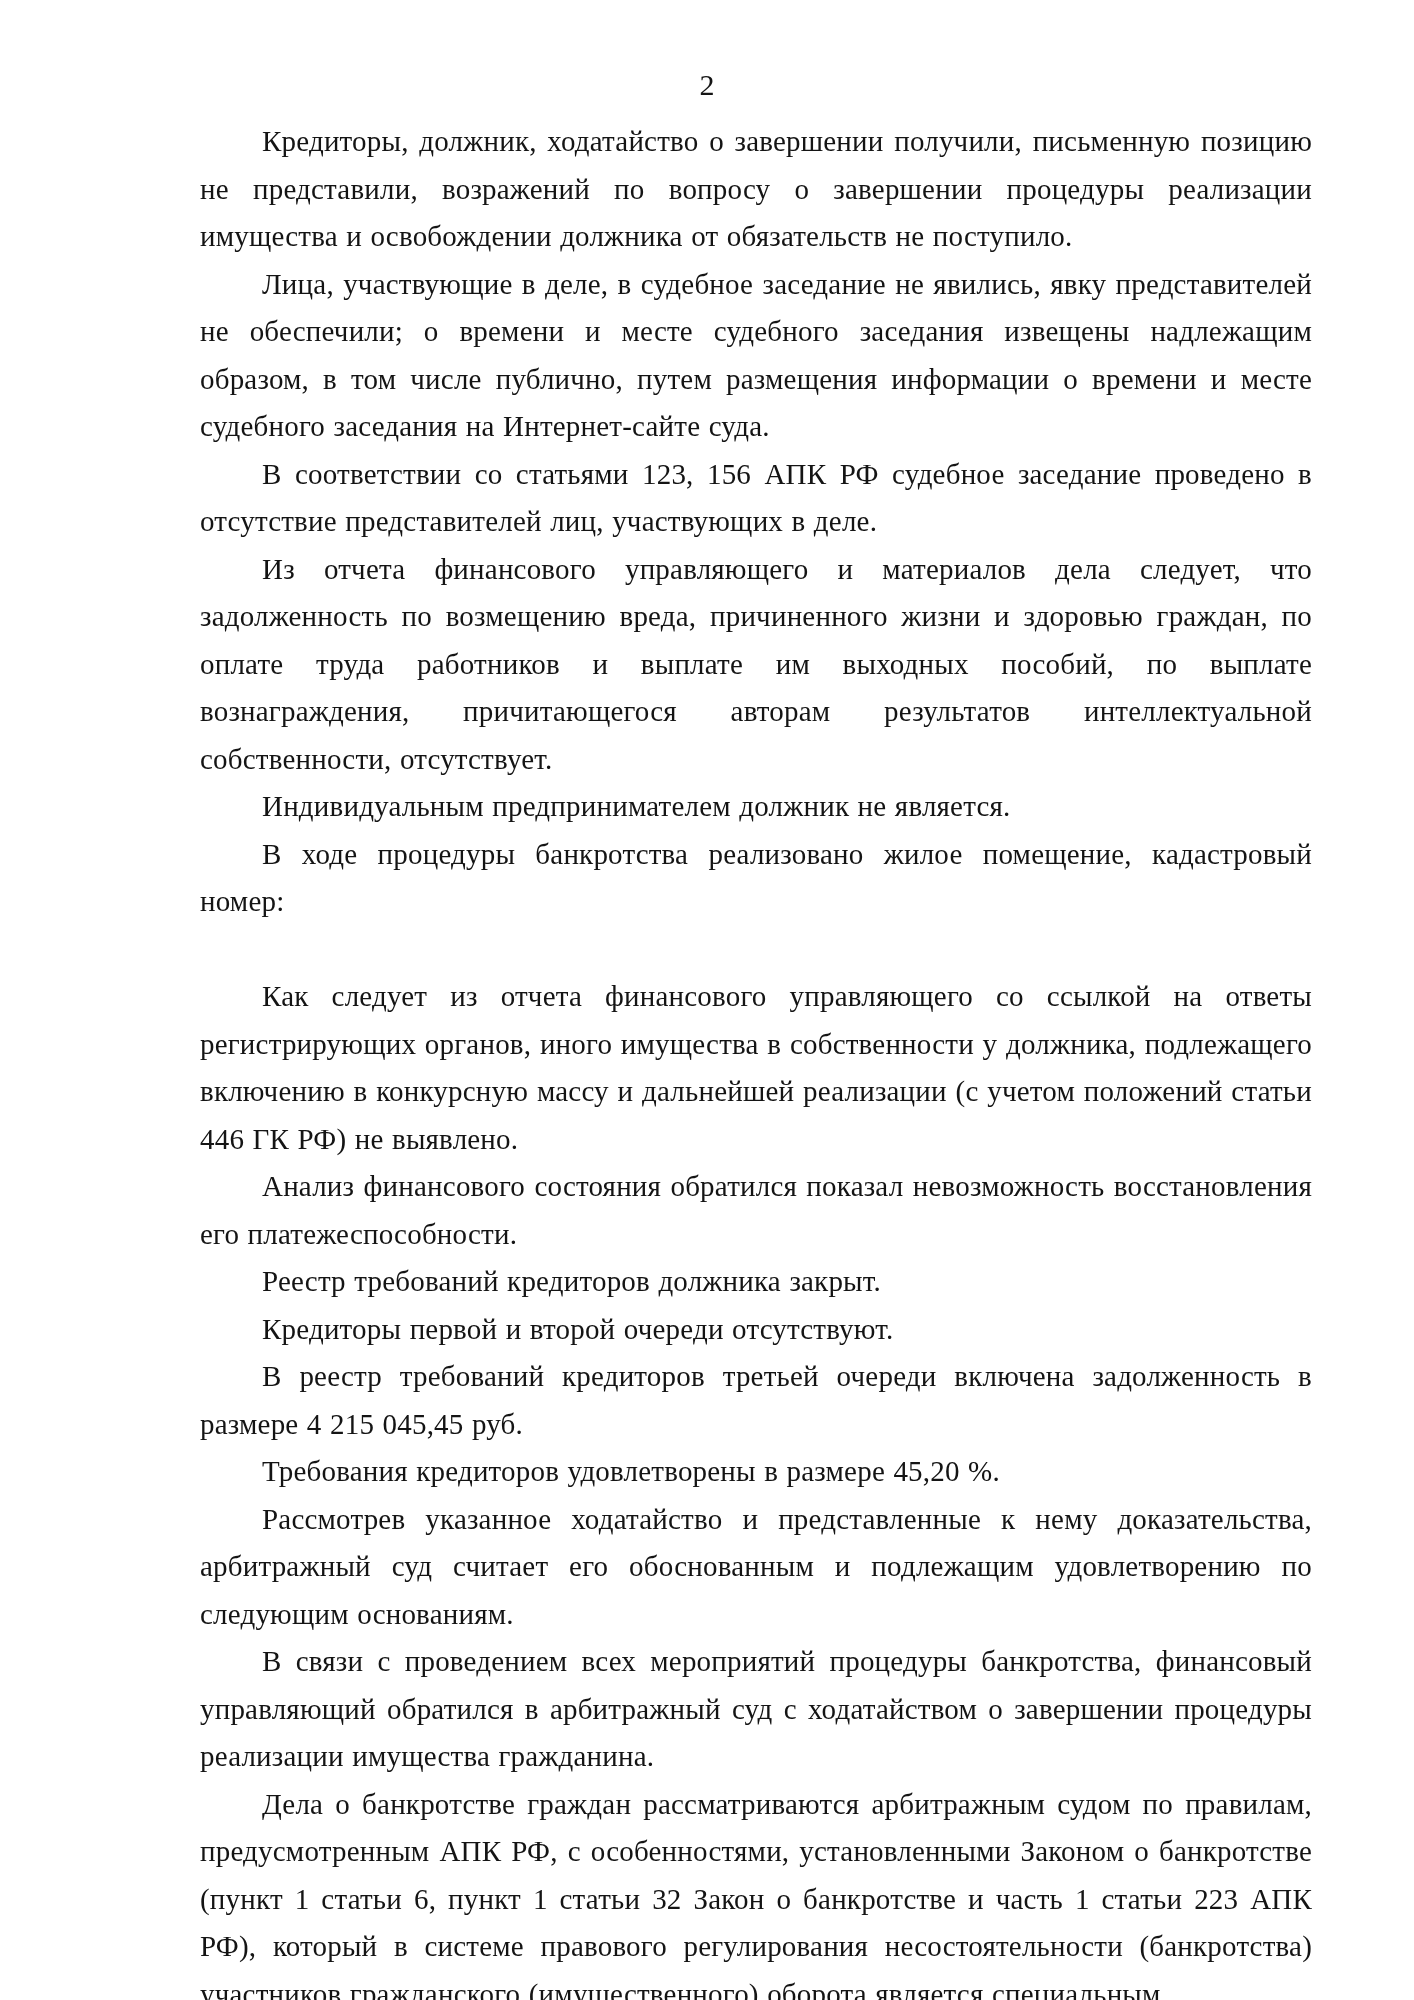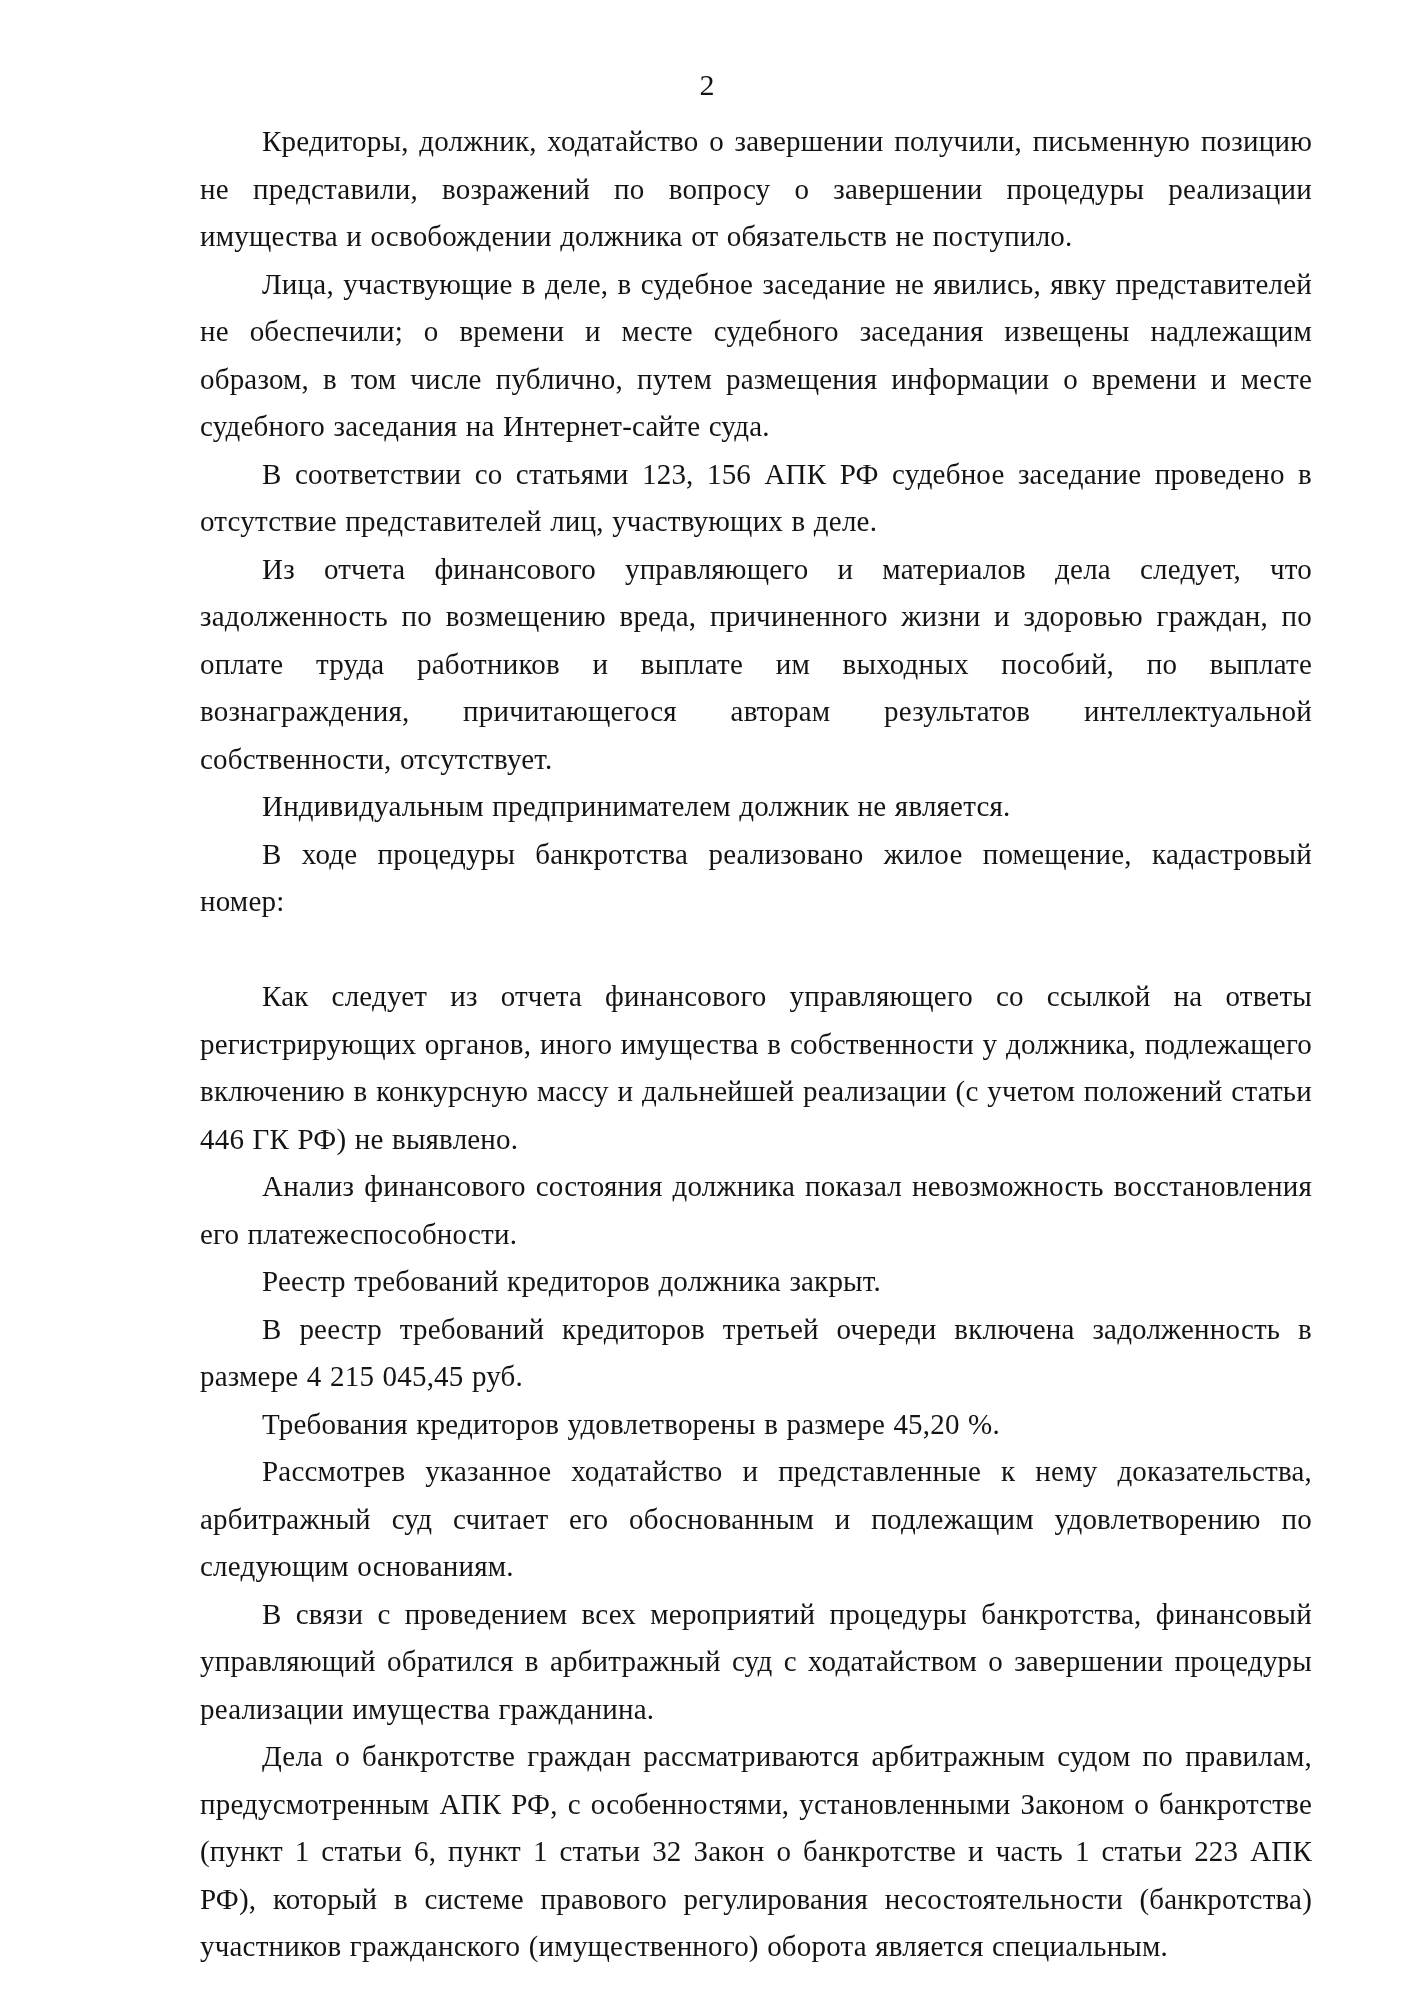--- a/index.html
+++ b/index.html
@@ -51,22 +51,23 @@
 
   <div class="content">
     <p class="para">Кредиторы, должник, ходатайство о завершении получили, письменную позицию не представили, возражений по вопросу о завершении процедуры реализации имущества и освобождении должника от обязательств не поступило.</p>
     <p class="para">Лица, участвующие в деле, в судебное заседание не явились, явку представителей не обеспечили; о времени и месте судебного заседания извещены надлежащим образом, в том числе публично, путем размещения информации о времени и месте судебного заседания на Интернет-сайте суда.</p>
     <p class="para">В соответствии со статьями 123, 156 АПК РФ судебное заседание проведено в отсутствие представителей лиц, участвующих в деле.</p>
     <p class="para">Из отчета финансового управляющего и материалов дела следует, что задолженность по возмещению вреда, причиненного жизни и здоровью граждан, по оплате труда работников и выплате им выходных пособий, по выплате вознаграждения, причитающегося авторам результатов интеллектуальной собственности, отсутствует.</p>
     <p class="para">Индивидуальным предпринимателем должник не является.</p>
     <p class="para">В ходе процедуры банкротства реализовано жилое помещение, кадастровый номер:</p>
     <p class="para blank"></p>
     <p class="para">Как следует из отчета финансового управляющего со ссылкой на ответы регистрирующих органов, иного имущества в собственности у должника, подлежащего включению в конкурсную массу и дальнейшей реализации (с учетом положений статьи 446 ГК РФ) не выявлено.</p>
-    <p class="para">Анализ финансового состояния должника показал невозможность восстановления его платежеспособности.</p>
+    <p class="para">Анализ финансового состояния обратился показал невозможность восстановления его платежеспособности.</p>
     <p class="para">Реестр требований кредиторов должника закрыт.</p>
+    <p class="para">Кредиторы первой и второй очереди отсутствуют.</p>
     <p class="para">В реестр требований кредиторов третьей очереди включена задолженность в размере 4 215 045,45 руб.</p>
     <p class="para">Требования кредиторов удовлетворены в размере 45,20 %.</p>
     <p class="para">Рассмотрев указанное ходатайство и представленные к нему доказательства, арбитражный суд считает его обоснованным и подлежащим удовлетворению по следующим основаниям.</p>
     <p class="para">В связи с проведением всех мероприятий процедуры банкротства, финансовый управляющий обратился в арбитражный суд с ходатайством о завершении процедуры реализации имущества гражданина.</p>
     <p class="para">Дела о банкротстве граждан рассматриваются арбитражным судом по правилам, предусмотренным АПК РФ, с особенностями, установленными Законом о банкротстве (пункт 1 статьи 6, пункт 1 статьи 32 Закон о банкротстве и часть 1 статьи 223 АПК РФ), который в системе правового регулирования несостоятельности (банкротства) участников гражданского (имущественного) оборота является специальным.</p>
 
   </div>
 </div>
 
 </body></html>

